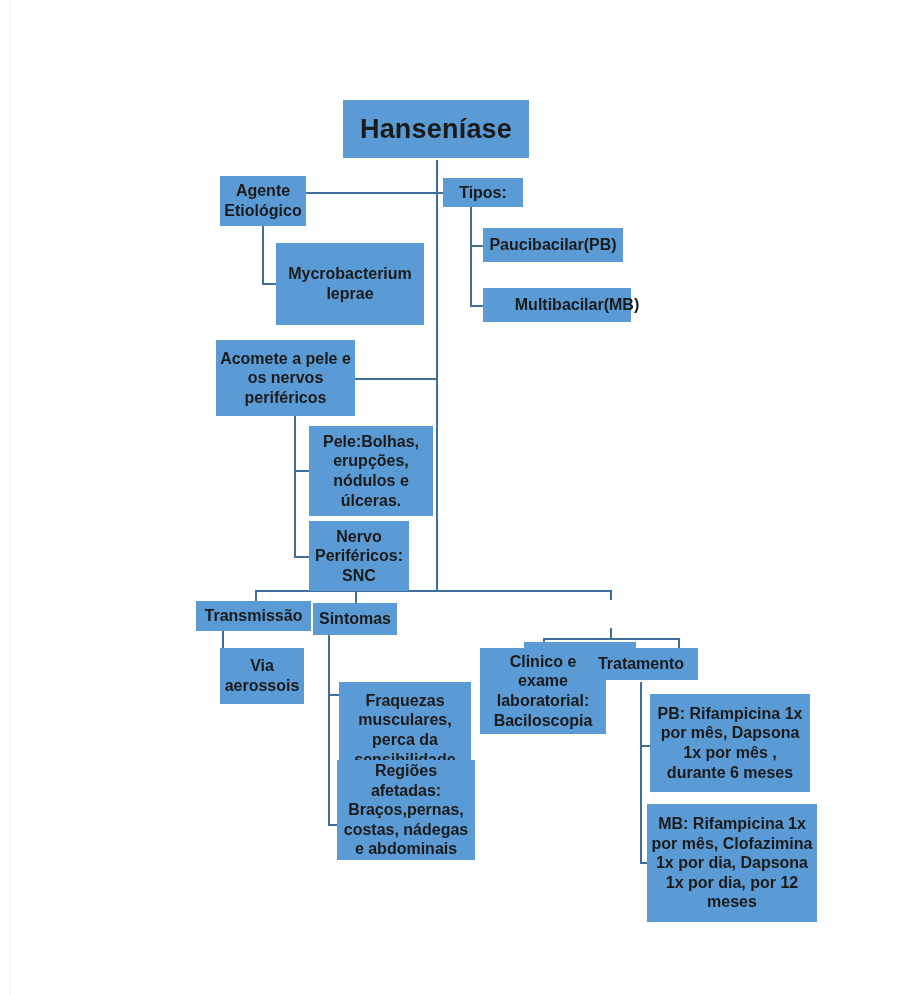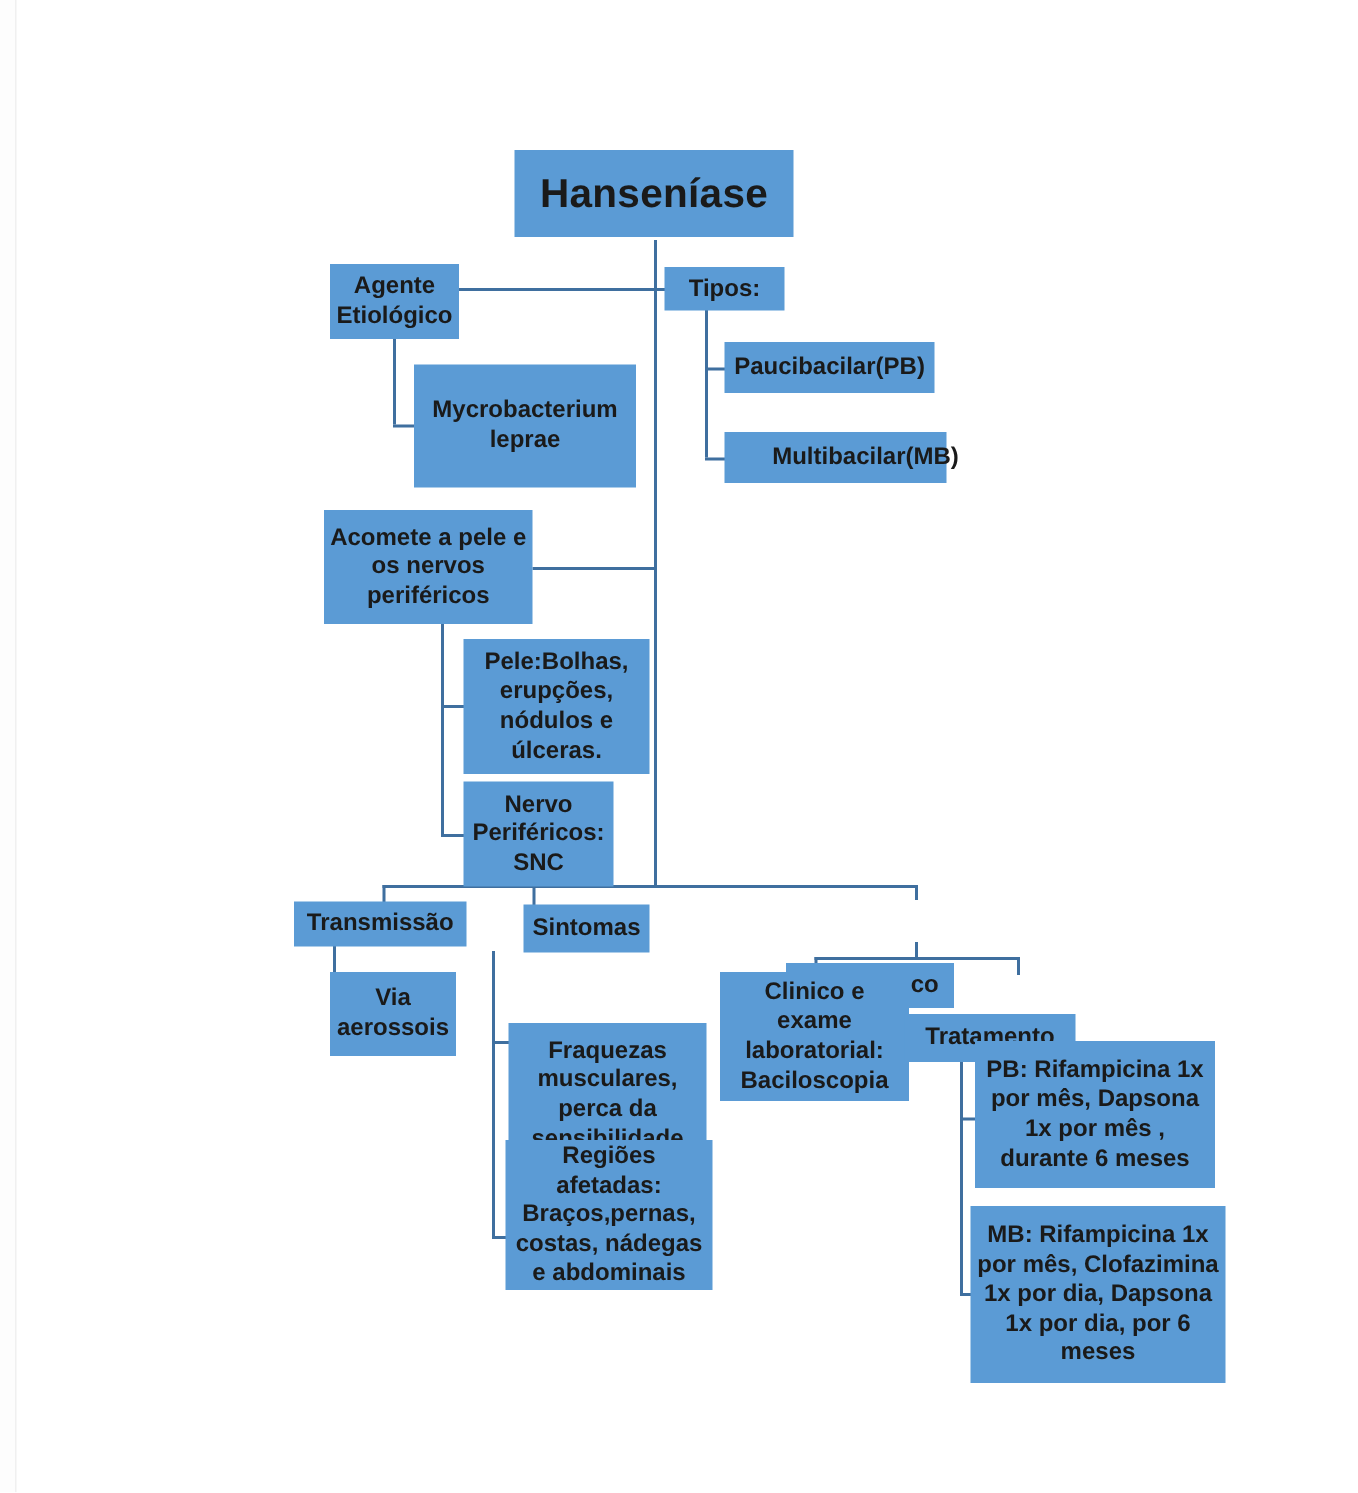--- a/index.html
+++ b/index.html
@@ -110,29 +110,29 @@
   <div class="node n-14" style="left:309px; top:426px; width:124px; height:90px;">Pele:Bolhas, erupções, nódulos e úlceras.</div>
 
   <div class="node n-14" style="left:216px; top:340px; width:139px; height:76px;">Acomete a pele e os nervos periféricos</div>
 
   <div class="node n-14" style="left:309px; top:521px; width:100px; height:70px;">Nervo Periféricos: SNC</div>
 
   <div class="node n-14" style="left:196px; top:601px; width:115px; height:30px;">Transmissão</div>
 
   <div class="node n-14" style="left:220px; top:648px; width:84px; height:56px;">Via aerossois</div>
 
-  <div class="node n-14" style="left:313px; top:603px; width:84px; height:32px;margin-left:36px;">Sintomas</div>
+  <div class="node n-14" style="left:313px; top:603px; width:84px; height:32px;">Sintomas</div>
 
   <div class="node n-14" style="left:339px; top:682px; width:132px; height:96px;">Fraquezas musculares, perca da sensibilidade</div>
 
   <div class="node n-14" style="left:337px; top:760px; width:138px; height:100px;">Regiões afetadas: Braços,pernas, costas, nádegas e abdominais</div>
 
   <div class="node n-14" style="left:524px; top:599px; width:112px; height:30px;margin-top:43px;">Diagnóstico</div>
 
   <div class="node n-14" style="left:480px; top:648px; width:126px; height:86px;">Clinico e exame laboratorial: Baciloscopia</div>
 
-  <div class="node n-14" style="left:603px; top:648px; width:114px; height:32px;margin-top:28px;">Tratamento</div>
+  <div class="node n-14" style="left:584px; top:648px; width:114px; height:32px;">Tratamento</div>
 
   <div class="node n-14" style="left:650px; top:694px; width:160px; height:98px;">PB: Rifampicina 1x por mês, Dapsona 1x por mês , durante 6 meses</div>
 
-  <div class="node n-14" style="left:647px; top:804px; width:170px; height:118px;">MB: Rifampicina 1x por mês, Clofazimina 1x por dia, Dapsona 1x por dia, por 6 meses</div>
+  <div class="node n-14" style="left:647px; top:804px; width:170px; height:118px;">MB: Rifampicina 1x por mês, Clofazimina 1x por dia, Dapsona 1x por dia, por 12 meses</div>
 
 </div>
 
 </body></html>

